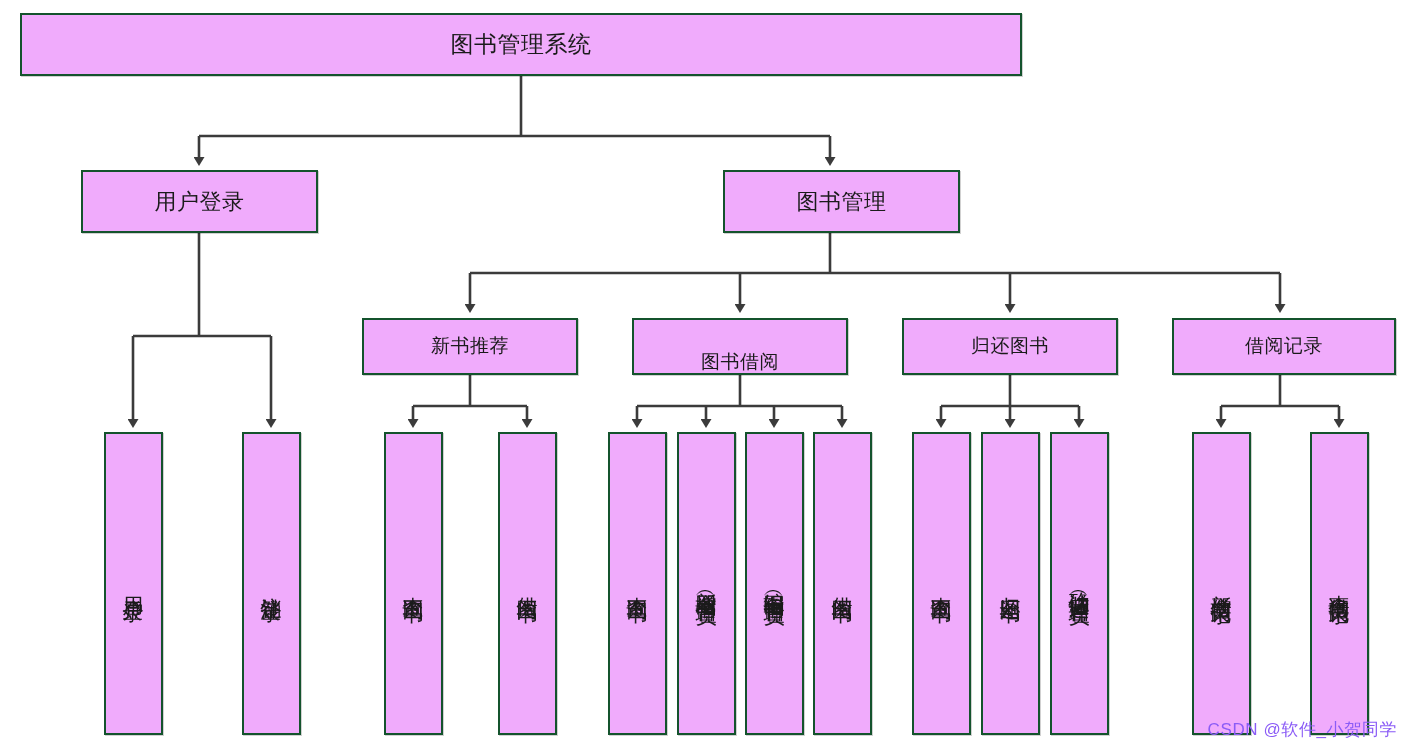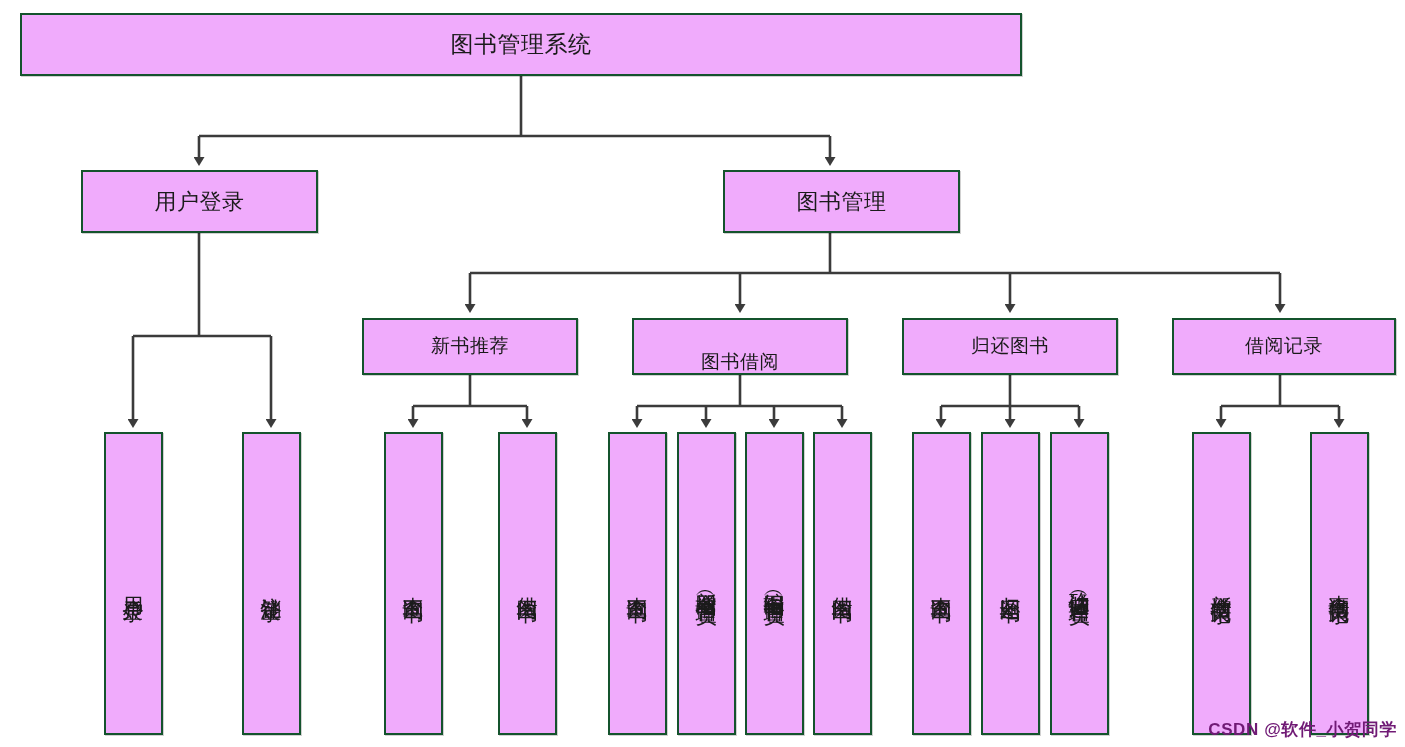--- a/index.html
+++ b/index.html
@@ -60,24 +60,23 @@
   .lvl-root .label { font-size: 23px; }
   .lvl-2 .label { font-size: 22px; }
   .lvl-3 .label { font-size: 19px; }
   .lvl-4 .label { font-size: 21px; }
 
   #watermark {
     position: absolute;
     right: 8px;
     bottom: 6px;
     font-size: 17px;
-    color: #701a75;
+    color: #8b5cf6;
     white-space: nowrap;
     letter-spacing: 0.6px;
-    font-weight: bold;
   }
 </style>
 </head>
 <body>
 
 <div id="canvas">
 
   <svg id="edges" viewBox="0 0 1405 747" width="1405" height="747">
     <defs>
       <marker id="arrow" markerWidth="10" markerHeight="11" refX="1" refY="5.5" orient="auto" markerUnits="userSpaceOnUse">

